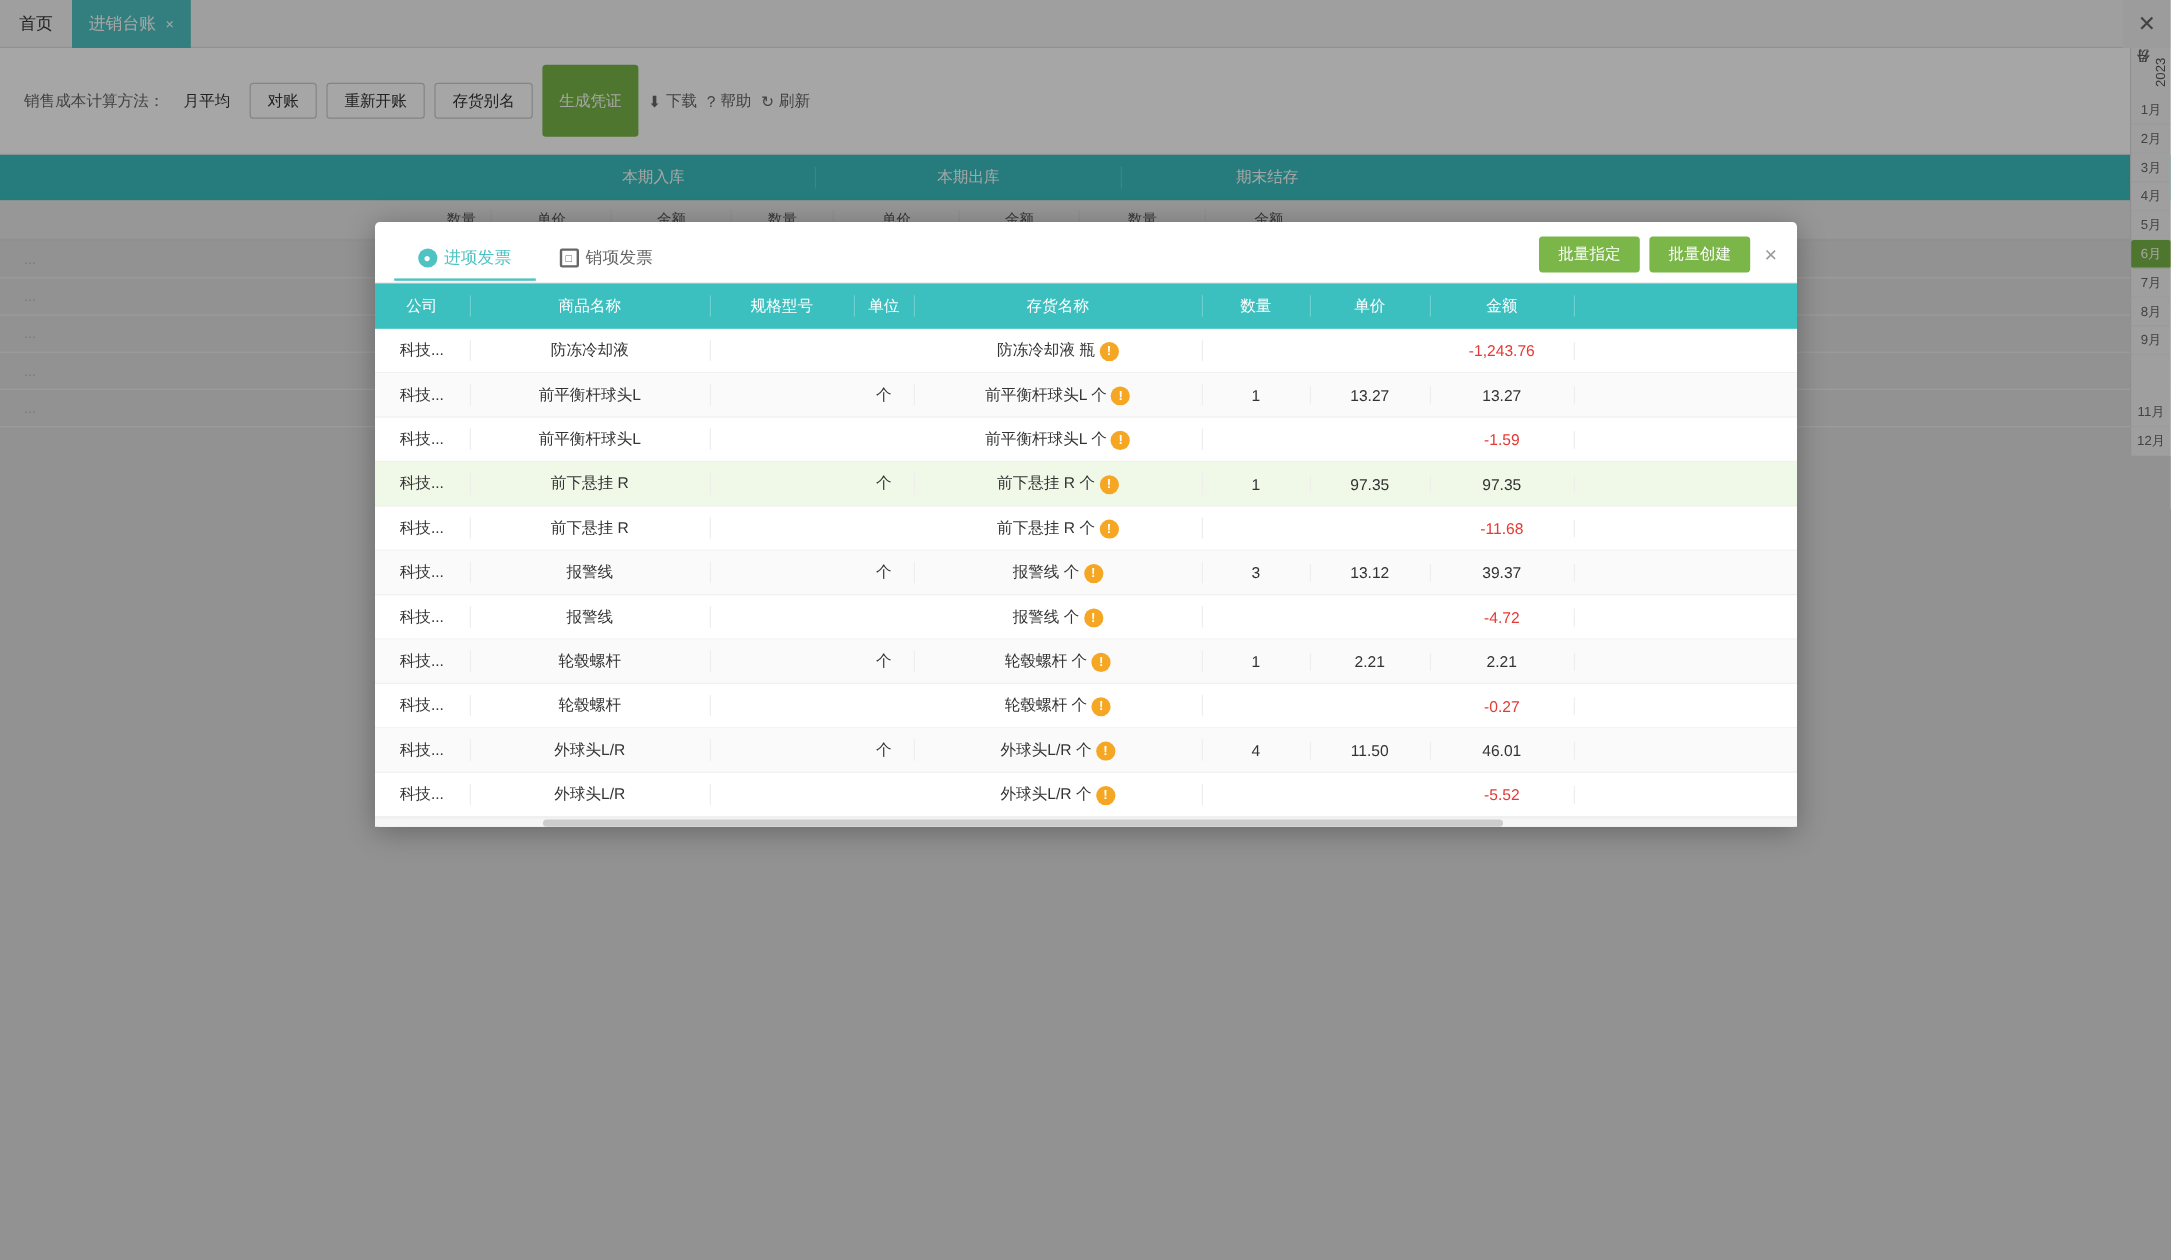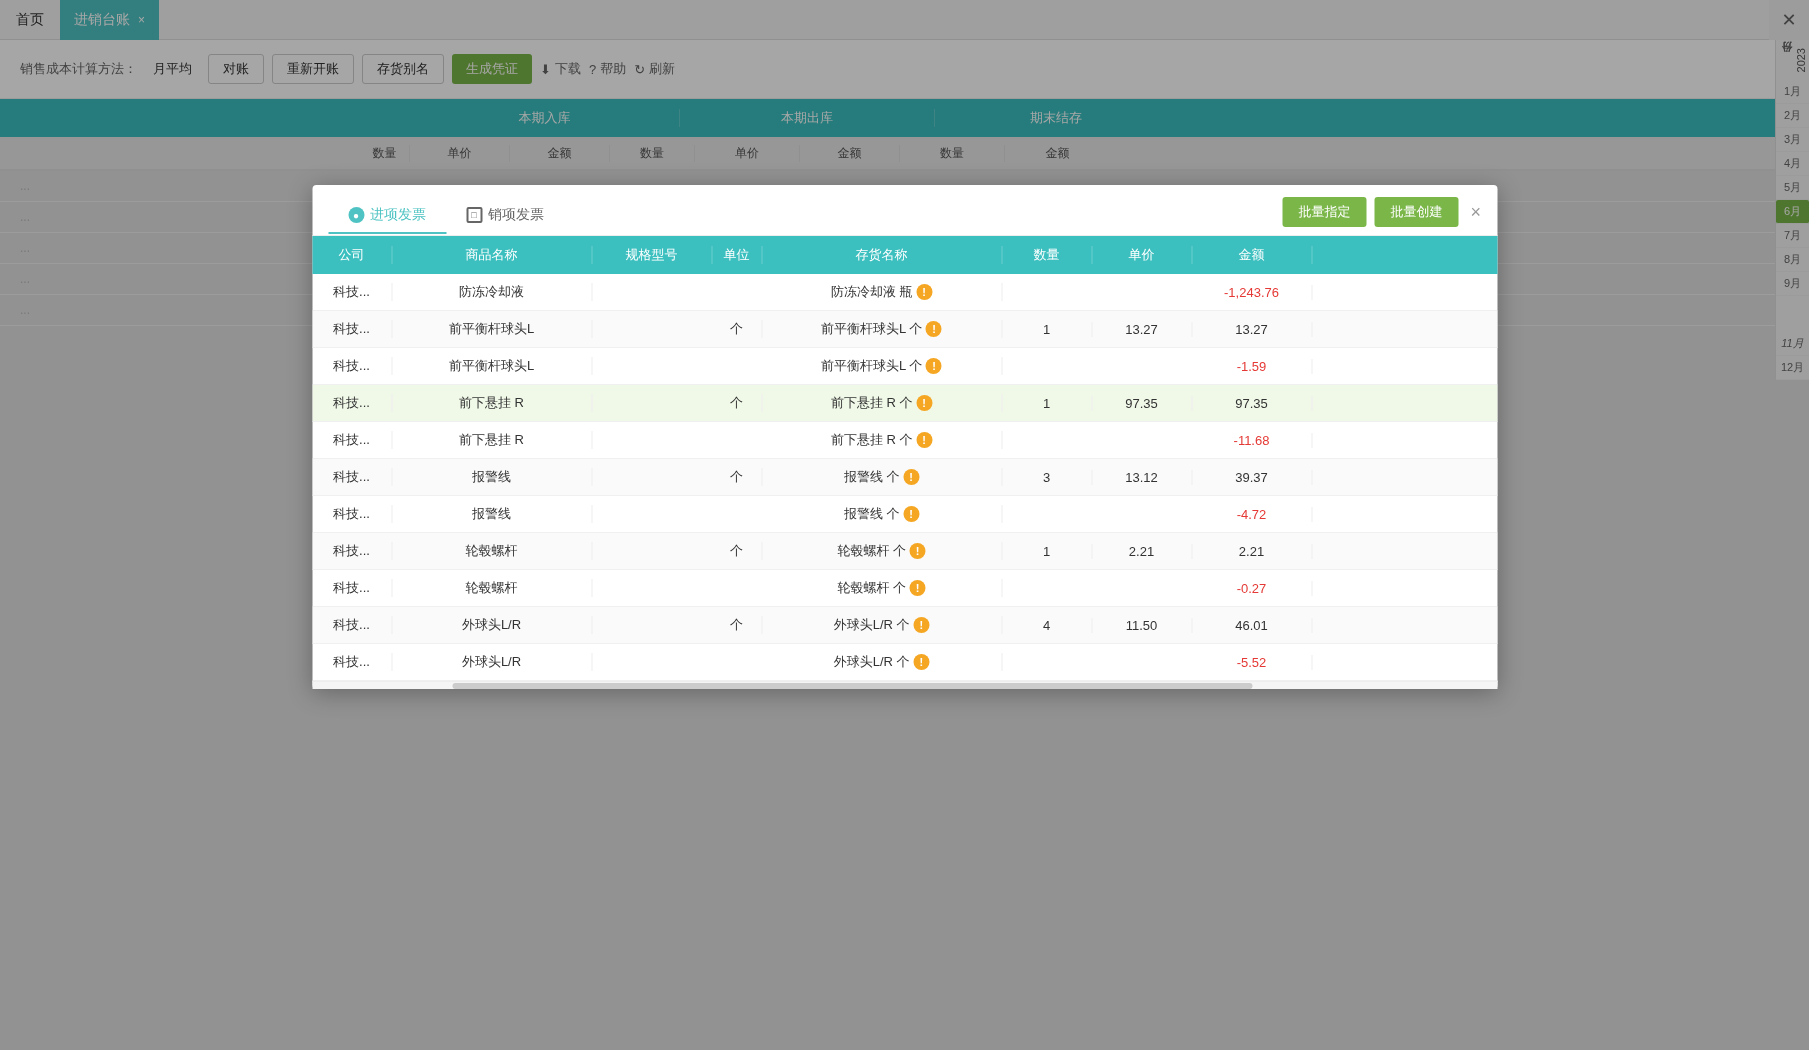--- a/index.html
+++ b/index.html
@@ -92,21 +92,21 @@
       color: #333;
       padding: 5px 14px;
       border-radius: 3px;
       cursor: pointer;
       font-size: 13px;
     }
     .btn-green {
       background: #7ab648;
       color: #fff;
       border: none;
-      padding: 6px 14px;
+      padding: 21px 14px;
       border-radius: 3px;
       cursor: pointer;
       font-size: 13px;
     }
     .btn-icon {
       background: none;
       border: none;
       color: #666;
       cursor: pointer;
       font-size: 13px;
@@ -398,21 +398,21 @@
   <div style="text-align:center;padding:4px 2px;border-bottom:1px solid #eee;font-size:11px;color:#666;">1月</div>
   <div style="text-align:center;padding:4px 2px;border-bottom:1px solid #eee;font-size:11px;color:#666;">2月</div>
   <div style="text-align:center;padding:4px 2px;border-bottom:1px solid #eee;font-size:11px;color:#666;">3月</div>
   <div style="text-align:center;padding:4px 2px;border-bottom:1px solid #eee;font-size:11px;color:#666;">4月</div>
   <div style="text-align:center;padding:4px 2px;border-bottom:1px solid #eee;font-size:11px;color:#666;">5月</div>
   <div style="text-align:center;padding:4px 2px;border-bottom:1px solid #eee;font-size:11px;background:#7ab648;color:#fff;border-radius:2px;">6月</div>
   <div style="text-align:center;padding:4px 2px;border-bottom:1px solid #eee;font-size:11px;color:#666;">7月</div>
   <div style="text-align:center;padding:4px 2px;border-bottom:1px solid #eee;font-size:11px;color:#666;">8月</div>
   <div style="text-align:center;padding:4px 2px;border-bottom:1px solid #eee;font-size:11px;color:#666;">9月</div>
   <div style="text-align:center;padding:4px 2px;border-bottom:1px solid #eee;font-size:11px;color:#666;margin-left:32px;">10月</div>
-  <div style="text-align:center;padding:4px 2px;border-bottom:1px solid #eee;font-size:11px;color:#666;font-style:italic;">11月</div>
+  <div style="text-align:center;padding:4px 2px;border-bottom:1px solid #eee;font-size:11px;color:#666;">11月</div>
   <div style="text-align:center;padding:4px 2px;border-bottom:1px solid #eee;font-size:11px;color:#666;">12月</div>
 </div>
 
 <div class="overlay"></div>
 
 <div class="modal">
 
   <div class="modal-header">
     <div class="modal-tab active">
       <span class="modal-tab-icon">●</span>

